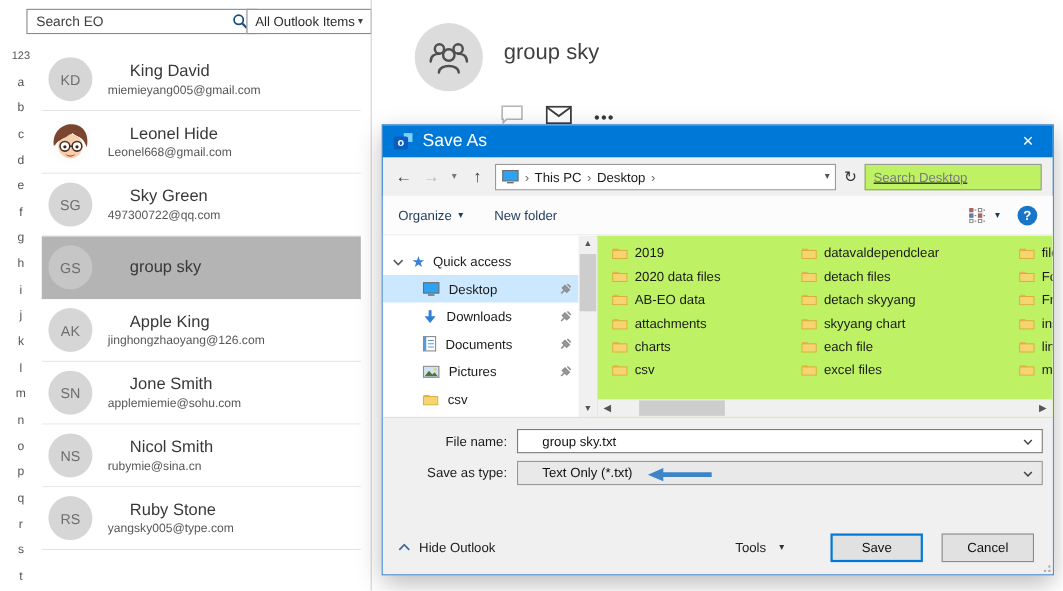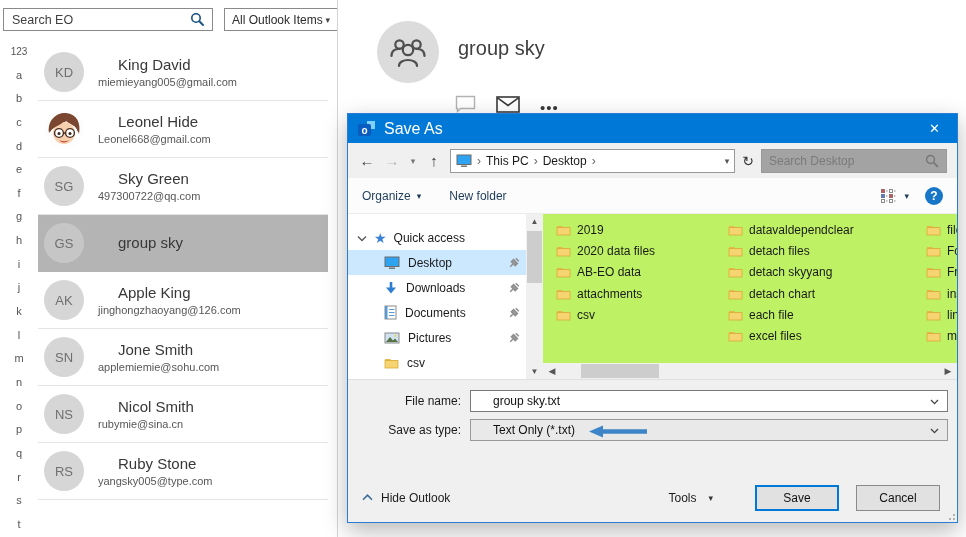--- a/index.html
+++ b/index.html
@@ -1,21 +1,21 @@
 <!DOCTYPE html>
 <html><head>
 <meta charset="utf-8">
 <style>
   * { margin:0; padding:0; box-sizing:border-box; }
   html,body { width:966px; height:537px; background:#fff; font-family:"Liberation Sans","DejaVu Sans",sans-serif; overflow:hidden; }
   .abs { position:absolute; }
   #stage { position:relative; width:966px; height:537px; background:#fff; }
 
   
-  .search-field { left:3px; top:8px; width:210px; height:23px; border:1px solid #8a8a8a; background:#fff; display:flex; align-items:center; }
+  .search-field { left:24px; top:8px; width:210px; height:23px; border:1px solid #8a8a8a; background:#fff; display:flex; align-items:center; }
   .search-field input { border:0; outline:0; flex:1; font:12.5px "Liberation Sans",sans-serif; padding:0 4px 0 8px; color:#333; background:transparent; }
   .search-field input::placeholder { color:#3f3f3f; opacity:1; }
   .scope-field { left:224px; top:8px; width:114px; height:23px; border:1px solid #8a8a8a; background:#fff; display:flex; align-items:center; padding:0 7px; font-size:12px; color:#2b2b2b; }
   .scope-field .chev { margin-left:auto; font-size:9px; color:#444; }
   .alpha-rail { left:8px; top:46px; width:22px; height:484px; display:flex; flex-direction:column; justify-content:space-between; align-items:center; font-size:11px; color:#555; }
   .alpha-rail span { cursor:default; }
   .contact-list { left:38px; top:44px; width:290px; }
   .contact-row { height:57px; display:flex; align-items:center; border-bottom:1px solid #e4e4e4; background:#fff; padding-left:6px; }
   .contact-row.selected { background:#b4b4b4; border-bottom-color:#b4b4b4; }
   .avatar { width:40px; height:40px; border-radius:50%; background:#d6d6d6; color:#6f6f6f; display:flex; align-items:center; justify-content:center; font-size:13px; flex:0 0 40px; margin-right:14px; overflow:hidden; }
@@ -40,21 +40,21 @@
   .t-close { margin-left:auto; width:45px; height:29px; display:flex; align-items:center; justify-content:center; font-size:13px; cursor:pointer; }
 
   .navbar { height:35px; flex:0 0 35px; display:flex; align-items:center; padding:0 10px; gap:7px; }
   .nav-glyph { font-size:15px; color:#3e3e3e; width:18px; text-align:center; }
   .nav-glyph.dis { color:#b9b9b9; }
   .nav-glyph.small { font-size:9px; width:10px; color:#777; }
   .crumb-box { flex:1; height:24px; background:#fff; border:1px solid #999; display:flex; align-items:center; gap:5px; padding:0 5px; font-size:12px; color:#1a1a1a; }
   .crumb-sep { color:#666; font-size:12px; }
   .crumb-box .chev { margin-left:auto; font-size:9px; color:#555; }
   .refresh { font-size:14px; color:#333; }
-  .dsearch { width:186px; height:24px; background:#a3a3a3; border:1px solid #999; display:flex; align-items:center; }
+  .dsearch { width:161px; height:24px; background:#bef264; border:1px solid #999; display:flex; align-items:center;text-decoration:underline; }
   .dsearch input { border:0; outline:0; flex:1; padding-left:7px; font:12px "Liberation Sans",sans-serif; color:#333; background:transparent; }
   .dsearch input::placeholder { color:#7a7a7a; opacity:1; }
   .dsearch svg { margin-right:7px; }
 
   .cmdbar { height:36px; flex:0 0 36px; background:#fcfcfc; border-bottom:1px solid #ececec; display:flex; align-items:center; padding:0 14px; font-size:12px; color:#1e3c5a; }
   .cmd { display:flex; align-items:center; gap:6px; margin-right:28px; cursor:pointer; }
   .cmd .chev { font-size:9px; color:#1e3c5a; }
   .cmd-spacer { flex:1; }
   .help-circle { width:18px; height:18px; border-radius:50%; background:#1876c9; color:#fff; font-size:12px; font-weight:bold; display:flex; align-items:center; justify-content:center; margin-left:16px; }
 
@@ -424,20 +424,27 @@
                 <path d="M1 2 h5 l1.5 1.5 h6.5 v1 h-13 z" fill="#e6b74f"></path>
                 <rect x="1" y="3.6" width="13" height="7.4" fill="#f7d472" stroke="#d9ab33" stroke-width="0.8"></rect>
               </svg>
               <span>attachments</span>
             </div>
           <div class="frow">
               <svg width="15" height="12" viewBox="0 0 15 12">
                 <path d="M1 2 h5 l1.5 1.5 h6.5 v1 h-13 z" fill="#e6b74f"></path>
                 <rect x="1" y="3.6" width="13" height="7.4" fill="#f7d472" stroke="#d9ab33" stroke-width="0.8"></rect>
               </svg>
+              <span>charts</span>
+            </div>
+          <div class="frow">
+              <svg width="15" height="12" viewBox="0 0 15 12">
+                <path d="M1 2 h5 l1.5 1.5 h6.5 v1 h-13 z" fill="#e6b74f"></path>
+                <rect x="1" y="3.6" width="13" height="7.4" fill="#f7d472" stroke="#d9ab33" stroke-width="0.8"></rect>
+              </svg>
               <span>csv</span>
             </div>
         </div>
         <div class="fcol fcol2">
           <div class="frow">
               <svg width="15" height="12" viewBox="0 0 15 12">
                 <path d="M1 2 h5 l1.5 1.5 h6.5 v1 h-13 z" fill="#e6b74f"></path>
                 <rect x="1" y="3.6" width="13" height="7.4" fill="#f7d472" stroke="#d9ab33" stroke-width="0.8"></rect>
               </svg>
               <span>datavaldependclear</span>
@@ -454,21 +461,21 @@
                 <path d="M1 2 h5 l1.5 1.5 h6.5 v1 h-13 z" fill="#e6b74f"></path>
                 <rect x="1" y="3.6" width="13" height="7.4" fill="#f7d472" stroke="#d9ab33" stroke-width="0.8"></rect>
               </svg>
               <span>detach skyyang</span>
             </div>
           <div class="frow">
               <svg width="15" height="12" viewBox="0 0 15 12">
                 <path d="M1 2 h5 l1.5 1.5 h6.5 v1 h-13 z" fill="#e6b74f"></path>
                 <rect x="1" y="3.6" width="13" height="7.4" fill="#f7d472" stroke="#d9ab33" stroke-width="0.8"></rect>
               </svg>
-              <span>detach chart</span>
+              <span>skyyang chart</span>
             </div>
           <div class="frow">
               <svg width="15" height="12" viewBox="0 0 15 12">
                 <path d="M1 2 h5 l1.5 1.5 h6.5 v1 h-13 z" fill="#e6b74f"></path>
                 <rect x="1" y="3.6" width="13" height="7.4" fill="#f7d472" stroke="#d9ab33" stroke-width="0.8"></rect>
               </svg>
               <span>each file</span>
             </div>
           <div class="frow">
               <svg width="15" height="12" viewBox="0 0 15 12">

